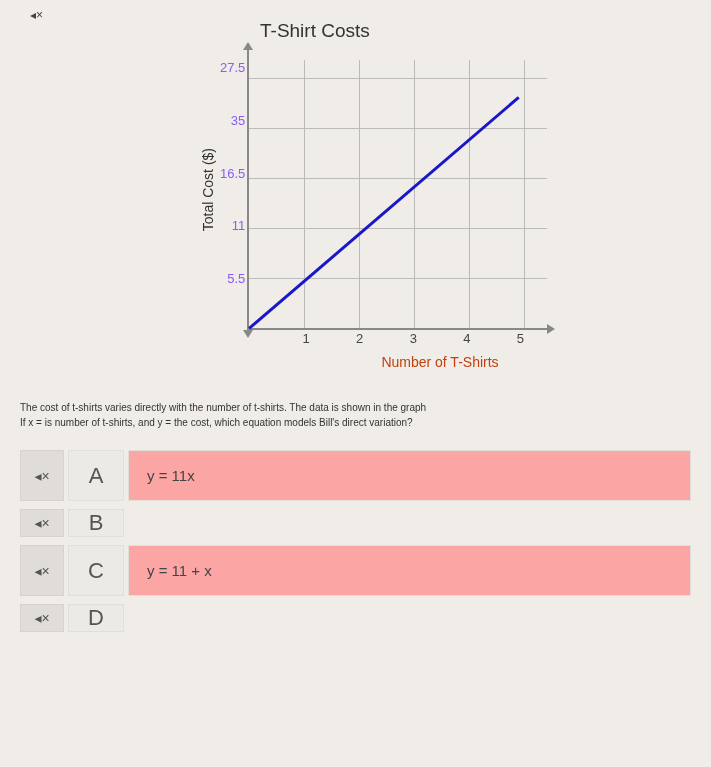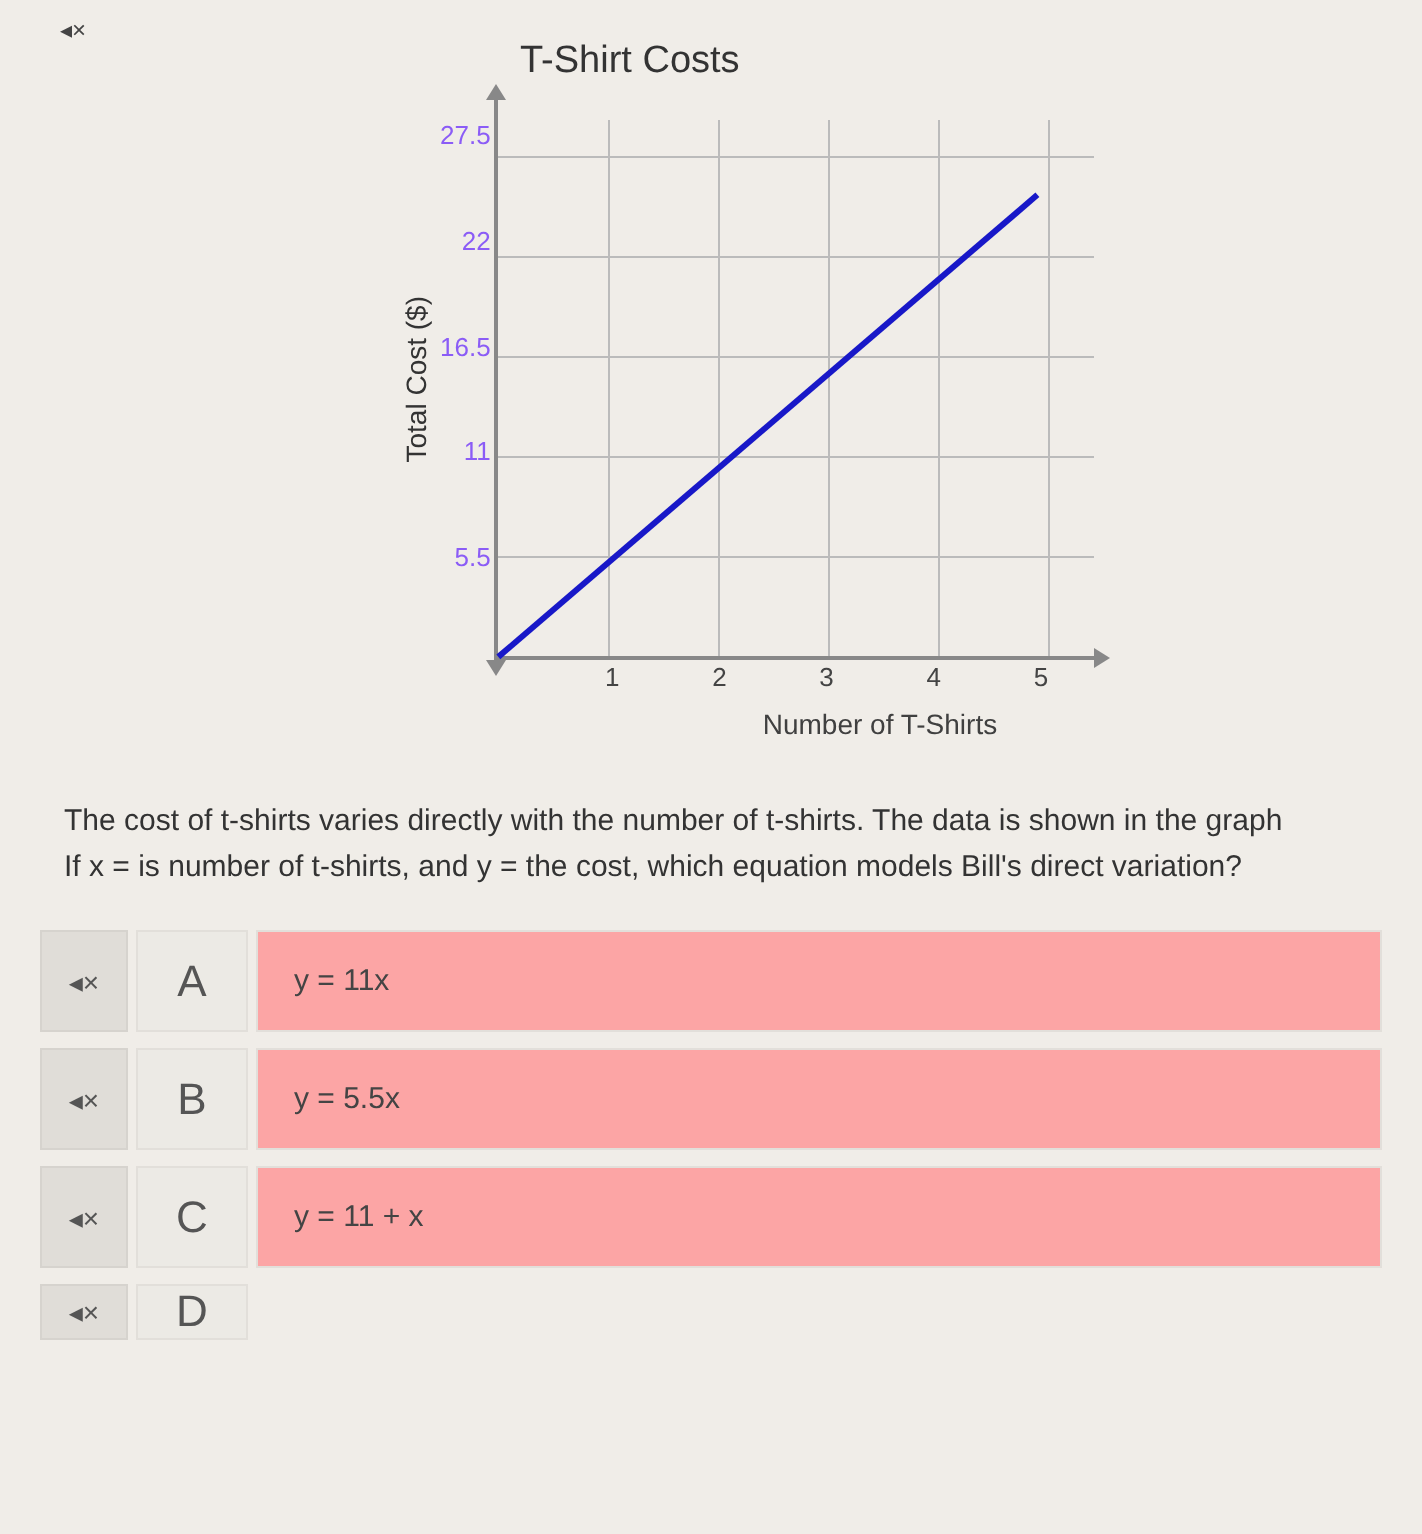--- a/index.html
+++ b/index.html
@@ -113,29 +113,29 @@
       width: 100%;
       display: flex;
       justify-content: space-around;
       font-size: 13px;
       color: #444;
       padding-left: 30px;
     }
     .x-label {
       text-align: center;
       font-size: 14px;
-      color: #404040;
+      color: #c2410c;
       margin-top: 24px;
       margin-left: 60px;
     }
     .question-text {
-      font-size: 15px;
+      font-size: 10px;
       color: #333;
       line-height: 1.5;
-      margin: 30px 0 20px 12px;
+      margin: 30px 0 20px 0;
     }
     .options {
       display: flex;
       flex-direction: column;
       gap: 8px;
     }
     .option-row {
       display: flex;
       align-items: stretch;
       gap: 4px;
@@ -175,21 +175,21 @@
 <body>
 
 <div class="top-icon">◂×</div>
 
 <div class="chart-area">
   <div class="chart-title">T-Shirt Costs</div>
   <div class="chart-body">
     <div class="y-label">Total Cost ($)</div>
     <div class="y-ticks">
       <span>27.5</span>
-      <span>22</span>
+      <span>35</span>
       <span>16.5</span>
       <span>11</span>
       <span>5.5</span>
     </div>
     <div class="plot">
       <div class="arrowhead-up"></div>
       <div class="arrowhead-right"></div>
       <div class="arrowhead-down"></div>
       <div class="gridline-h" style="top:28px"></div>
       <div class="gridline-h" style="top:78px"></div>
@@ -221,21 +221,20 @@
 
 <div class="options">
   <div class="option-row">
     <div class="sound-btn">◂×</div>
     <div class="option-letter">A</div>
     <div class="option-text">y = 11x</div>
   </div>
   <div class="option-row">
     <div class="sound-btn">◂×</div>
     <div class="option-letter">B</div>
-    <div class="option-text">y = 5.5x</div>
   </div>
   <div class="option-row">
     <div class="sound-btn">◂×</div>
     <div class="option-letter">C</div>
     <div class="option-text">y = 11 + x</div>
   </div>
   <div class="option-row">
     <div class="sound-btn">◂×</div>
     <div class="option-letter">D</div>
   </div>

